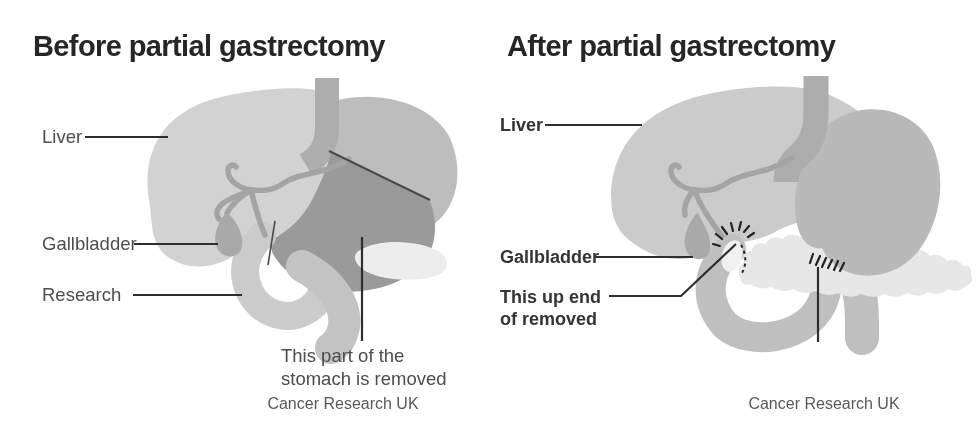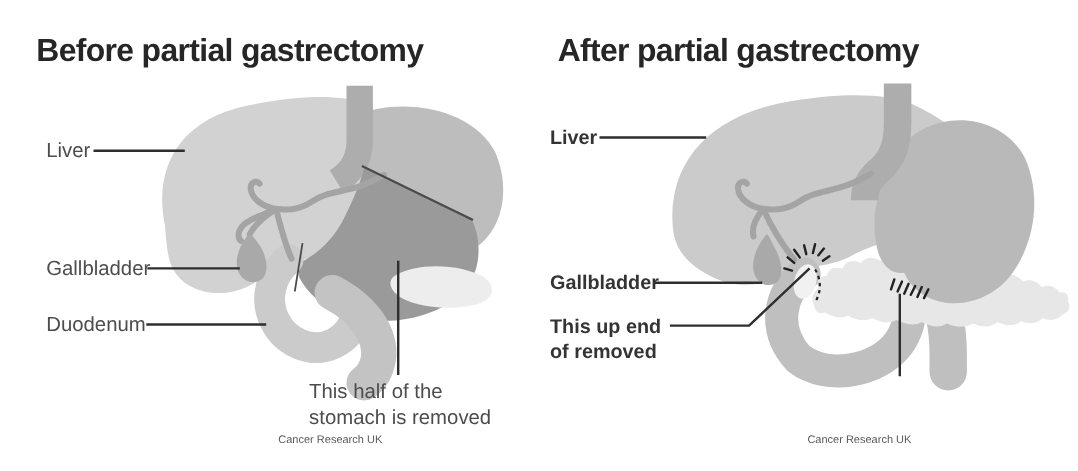--- a/index.html
+++ b/index.html
@@ -14,21 +14,21 @@
     position:relative;width:980px;height:428px;background:var(--bg);
     font-family:"Liberation Sans","DejaVu Sans",sans-serif;overflow:hidden;
   }
   .art{position:absolute;left:0;top:0;}
   .txt{position:absolute;white-space:nowrap;}
   .title{font-size:29px;font-weight:bold;letter-spacing:-0.6px;color:var(--title);}
   .lblL{font-size:18.5px;color:var(--labelL);}
   .lblR{font-size:18px;font-weight:bold;color:var(--labelR);}
   .capL{font-size:18.5px;line-height:23px;color:var(--labelL);}
   .capR{font-size:18px;font-weight:bold;line-height:22px;color:var(--labelR);}
-  .credit{font-size:10px;color:var(--credit);width:180px;text-align:left;}
+  .credit{font-size:16px;color:var(--credit);width:180px;text-align:center;}
 </style>
 </head>
 <body>
 
 <div class="figure">
 
   <svg class="art" width="980" height="428" viewBox="0 0 980 428">
 
     <g>
 
@@ -142,24 +142,24 @@
         <line x1="818" y1="267" x2="818" y2="342"></line>
       </g>
     </g>
   </svg>
 
   <div class="txt title" style="left:507px;top:30px">After partial gastrectomy</div>
   <div class="txt title" style="left:33px;top:30px">Before partial gastrectomy</div>
 
   <div class="txt lblL" style="left:42px;top:126px">Liver</div>
   <div class="txt lblL" style="left:42px;top:233px">Gallbladder</div>
-  <div class="txt lblL" style="left:42px;top:284px">Duodenum</div>
+  <div class="txt lblL" style="left:42px;top:284px">Research</div>
 
   <div class="txt capL" style="left:281px;top:344px">
-    <div>This half of the</div>
+    <div>This part of the</div>
     <div>stomach is removed</div>
   </div>
 
   <div class="txt credit" style="left:253px;top:395px">Cancer Research UK</div>
 
   <div class="txt lblR" style="left:500px;top:115px">Liver</div>
   <div class="txt lblR" style="left:500px;top:247px">Gallbladder</div>
 
   <div class="txt capR" style="left:500px;top:286px">
     <div>This up end</div>

